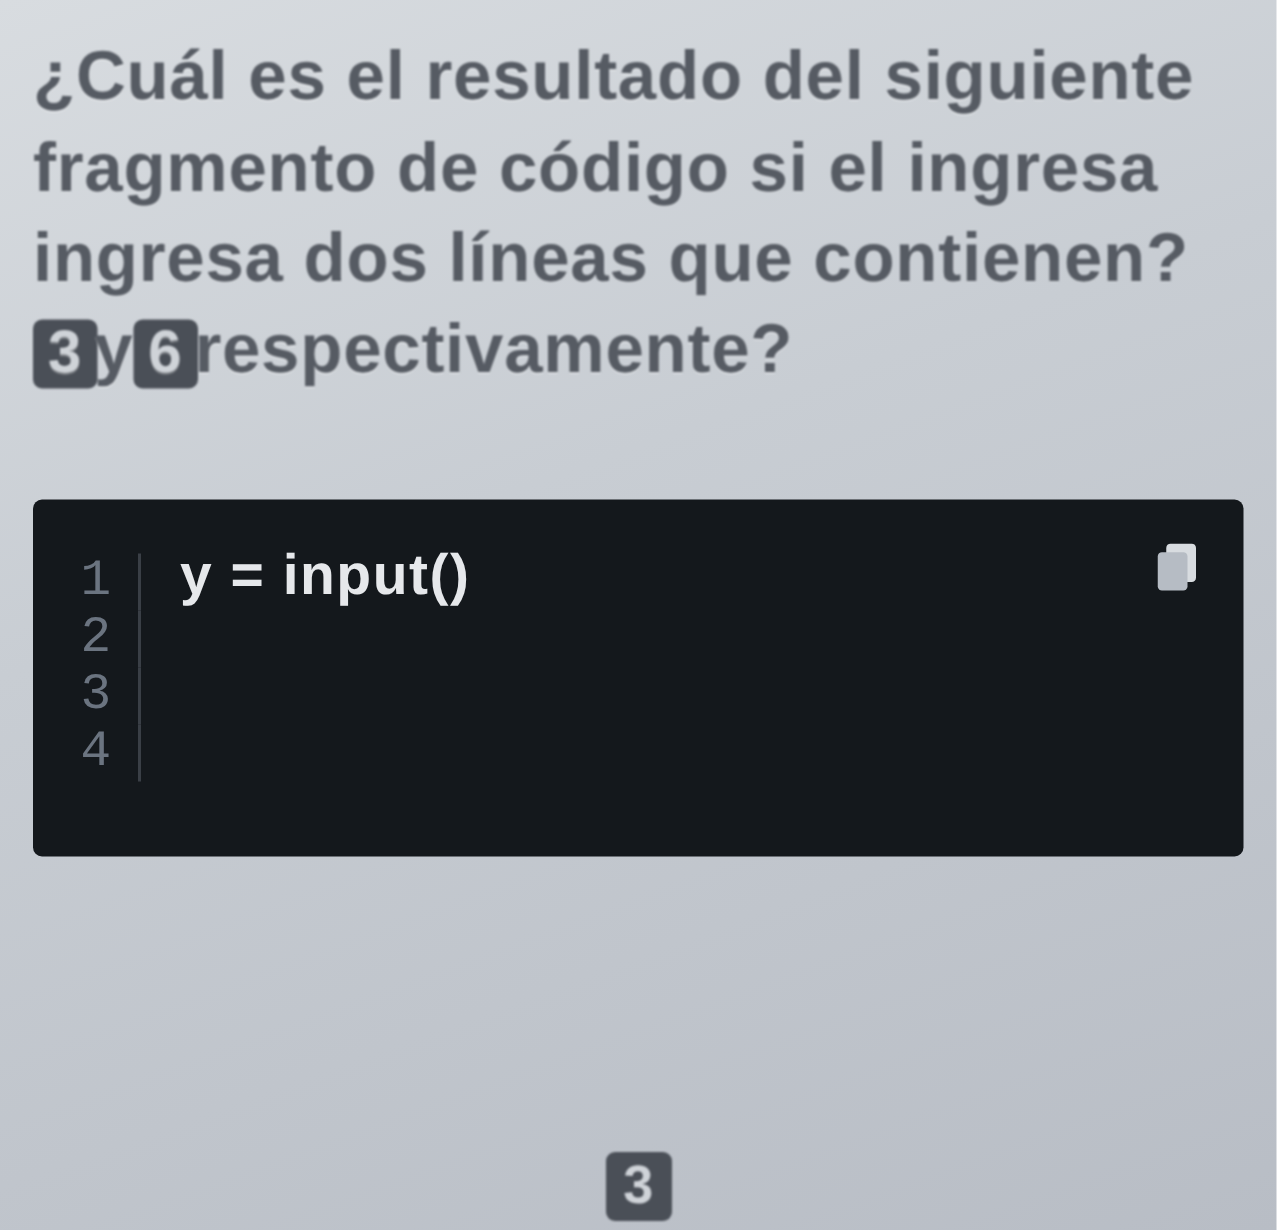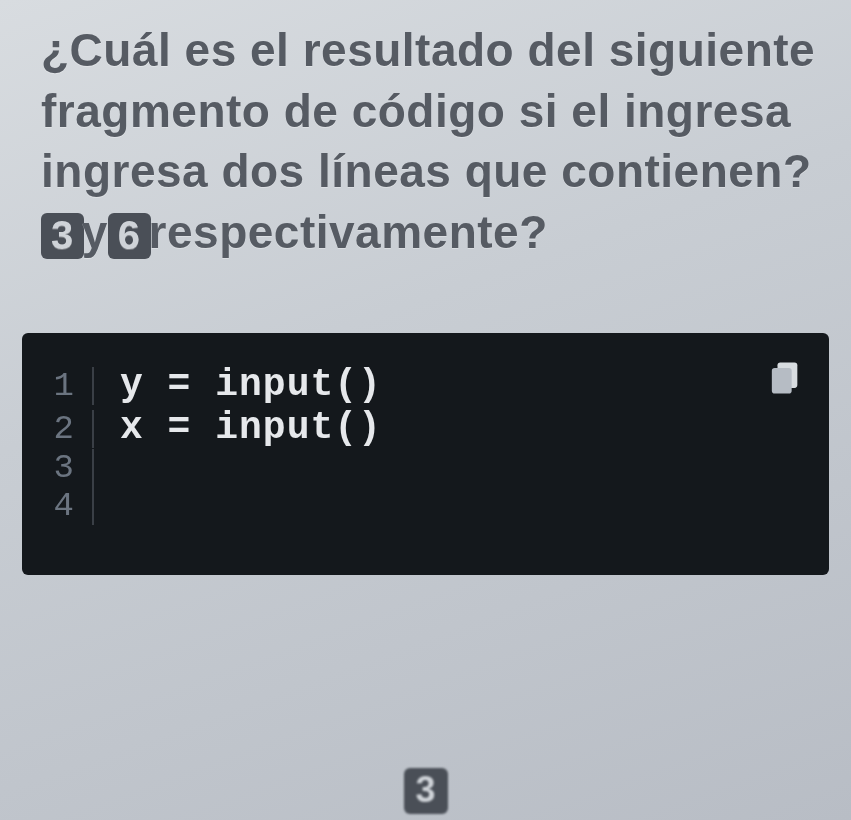--- a/index.html
+++ b/index.html
@@ -12,21 +12,20 @@
     position:relative;
   }
   .question {
     font-size:46px;
     line-height:1.32;
     font-weight:600;
     color:#565b63;
     text-shadow:0 1px 0 rgba(255,255,255,0.3);
     letter-spacing:0.5px;
     filter:blur(0.6px);
-    margin-left:19px;
   }
   .badge {
     display:inline-block;
     background:#4a4f57;
     color:#cfd3d8;
     border-radius:6px;
     padding:2px 10px 4px 10px;
     font-size:40px;
     font-weight:700;
     line-height:1;
@@ -46,21 +45,21 @@
     width:48px;
     color:#6b7480;
     font-family:"Courier New", monospace;
     font-size:34px;
     text-align:right;
     padding-right:18px;
     border-right:2px solid #3a3f46;
     user-select:none;
   }
   .code {
-    font-family:Liberation Mono, monospace;
+    font-family:Liberation Sans, sans-serif;
     font-size:38px;
     color:#e6e8eb;
     padding-left:26px;
     font-weight:bold;
     letter-spacing:1px;
     white-space:pre;
   }
   .copy-icon {
     position:absolute;
     top:26px;
@@ -100,21 +99,20 @@
       <rect x="6" y="2" width="14" height="18" rx="2" fill="#d8dce0"></rect>
       <rect x="2" y="6" width="14" height="18" rx="2" fill="#b6bcc4"></rect>
     </svg>
   </div>
   <div class="code-row">
     <div class="ln">1</div>
     <div class="code">y = input()</div>
   </div>
   <div class="code-row">
     <div class="ln">2</div>
-    <div class="code">x = input()</div>
   </div>
   <div class="code-row">
     <div class="ln">3</div>
   </div>
   <div class="code-row">
     <div class="ln">4</div>
     <div class="code"></div>
   </div>
 </div>
 

